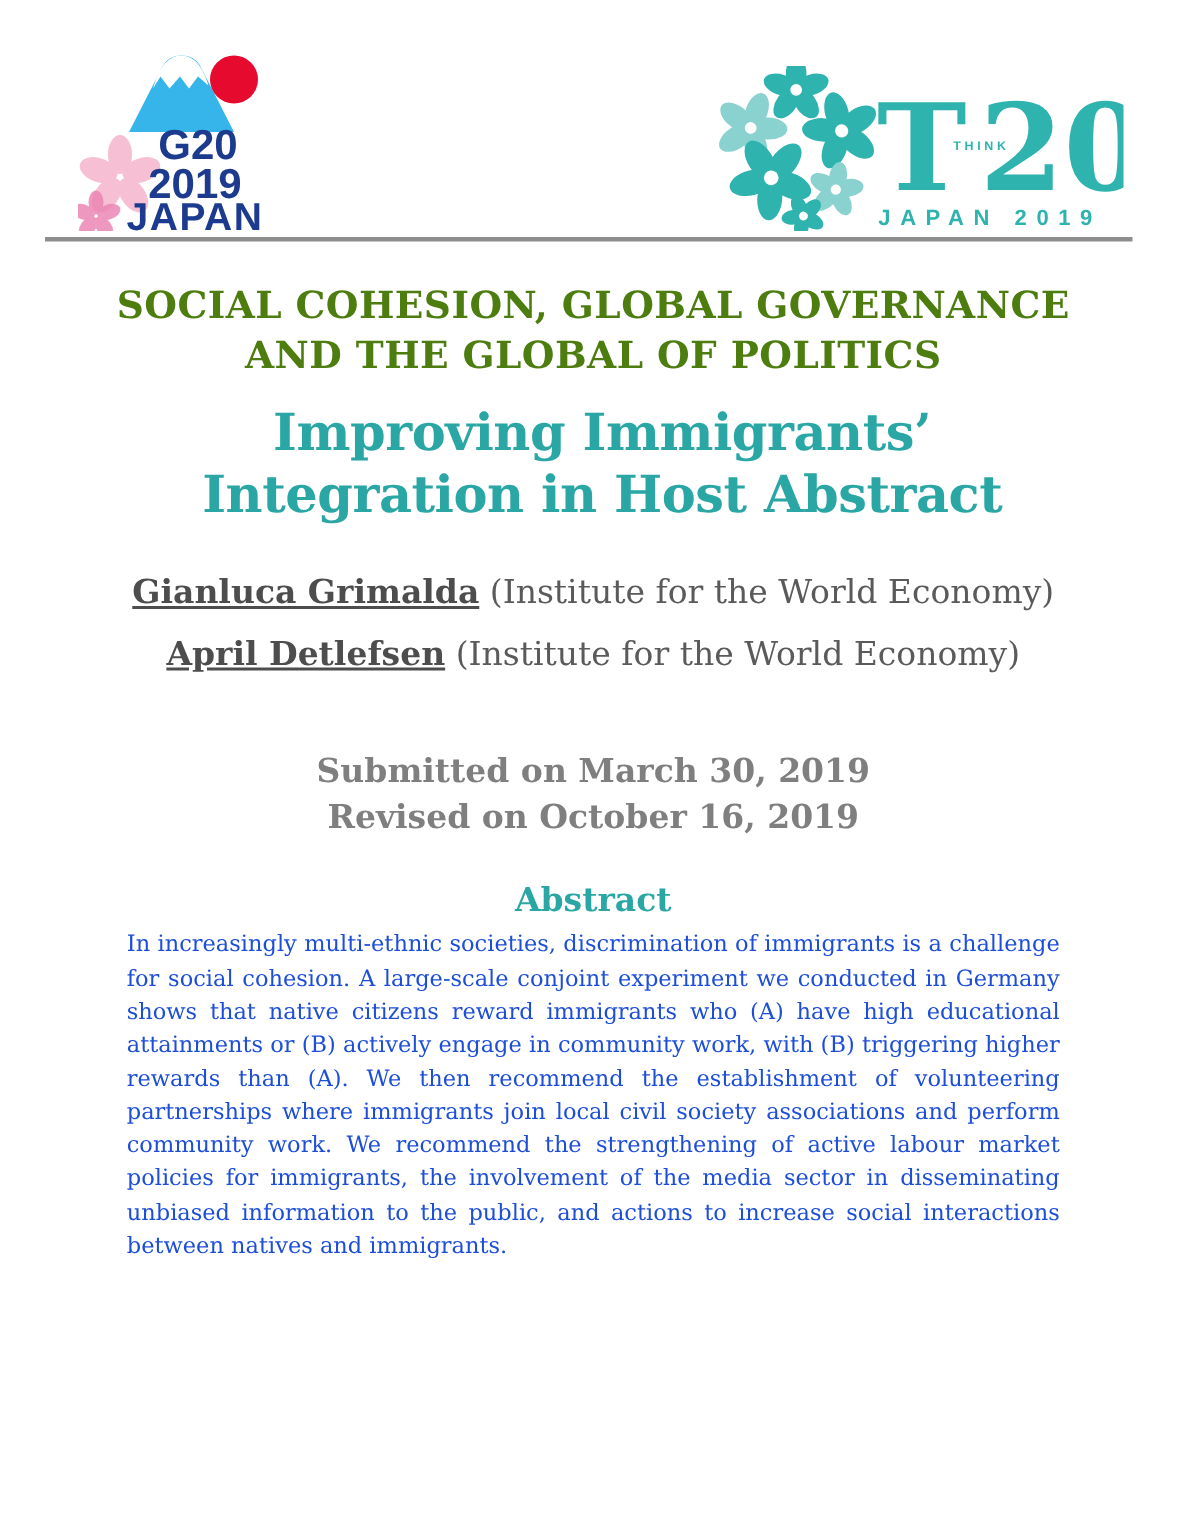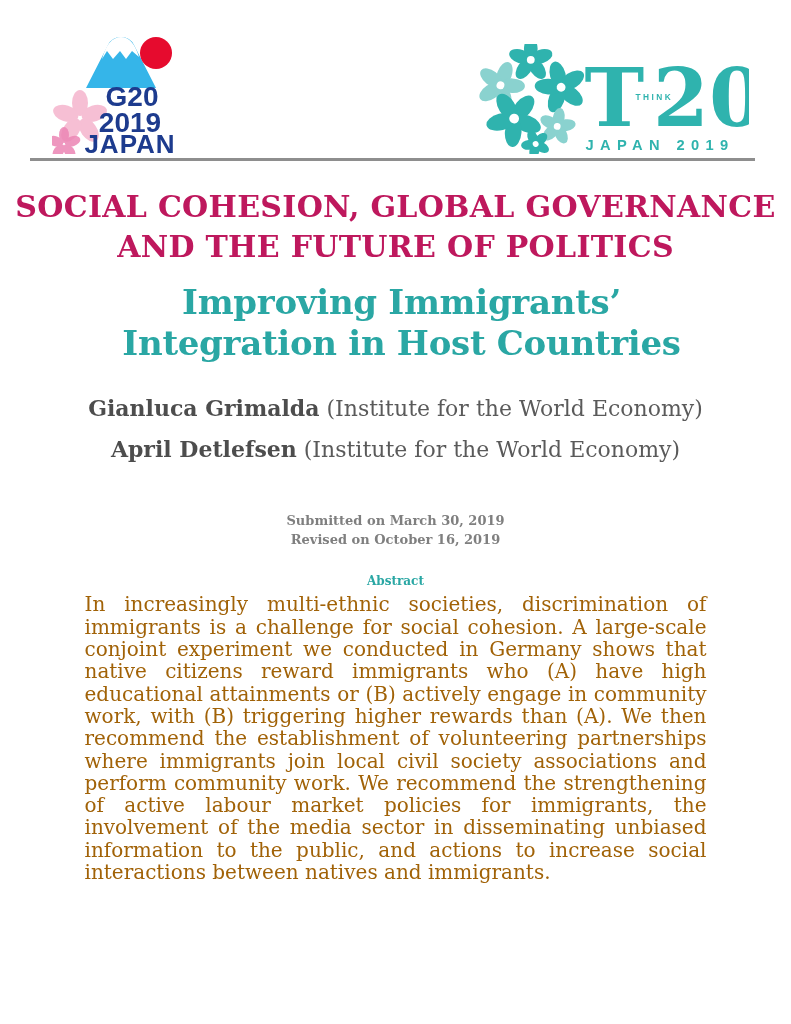--- a/index.html
+++ b/index.html
@@ -20,65 +20,65 @@
   .g20-logo{width:152px;height:122px;}
   .t20-logo{width:274px;height:110px;margin-top:12px;}
   .separator{
     margin:4px 36px 0 30px;
     width:725px;height:3px;
     background:#8e8e8e;
   }
   .series-title{
     margin-top:26px;
     text-align:center;
-    color:#be185d;
-    font-size:30px;
+    color:#4d7c0f;
+    font-size:25px;
     font-weight:600;
     line-height:1.32;
     letter-spacing:0.3px;
   }
   .main-title{
     margin-top:16px;
     text-align:center;
     font-size:34px;
     font-weight:bold;
     line-height:1.2;
     letter-spacing:-0.3px;
     padding-left:12px;
   }
   .authors{
     margin-top:24px;
     text-align:center;
     font-size:22px;
     color:#555555;
     line-height:40px;
   }
-  .author-name{font-weight:bold;color:#4d4d4d;}
+  .author-name{font-weight:bold;color:#4d4d4d;text-decoration:underline;}
   .author-affiliation{color:#5a5a5a;margin-top:34px;}
   .dates{
     margin-top:42px;
     text-align:center;
-    font-size:13px;
+    font-size:22px;
     font-weight:bold;
     color:#7f7f7f;
     line-height:1.45;
   }
   .abstract-heading{
     margin-top:25px;
     text-align:center;
-    font-size:12px;
+    font-size:22px;
     font-weight:bold;
   }
   .abstract-body{
     width:622px;
     margin:5px auto 0 auto;
     text-align:justify;
-    font-size:20px;
+    font-size:15px;
     line-height:22.3px;
-    color:#a16207;
+    color:#1d4ed8;
   }
   svg text{font-family:"Liberation Sans","DejaVu Sans",sans-serif;}
   svg text.serif{font-family:"DejaVu Serif","Liberation Serif",serif;}
 </style>
 </head>
 <body>
 
 <div class="page">
 
   <div class="logo-row">
@@ -188,26 +188,26 @@
         <text x="113" y="108" font-size="15" font-weight="bold" letter-spacing="6.5">JAPAN 2019</text>
       </g>
     </svg>
 
   </div>
 
   <div class="separator"></div>
 
   <div class="series-title">
     <div>SOCIAL COHESION, GLOBAL GOVERNANCE</div>
-    <div>AND THE FUTURE OF POLITICS</div>
+    <div>AND THE GLOBAL OF POLITICS</div>
   </div>
 
   <div class="main-title" style="color:#2aa7a4;">
     <div>Improving Immigrants’</div>
-    <div>Integration in Host Countries</div>
+    <div>Integration in Host Abstract</div>
   </div>
 
   <div class="authors">
     <div>
       <span class="author-name">Gianluca Grimalda</span><span class="author-affiliation"> (Institute for the World Economy)</span>
     </div>
     <div>
       <span class="author-name">April Detlefsen</span><span class="author-affiliation"> (Institute for the World Economy)</span>
     </div>
   </div>

